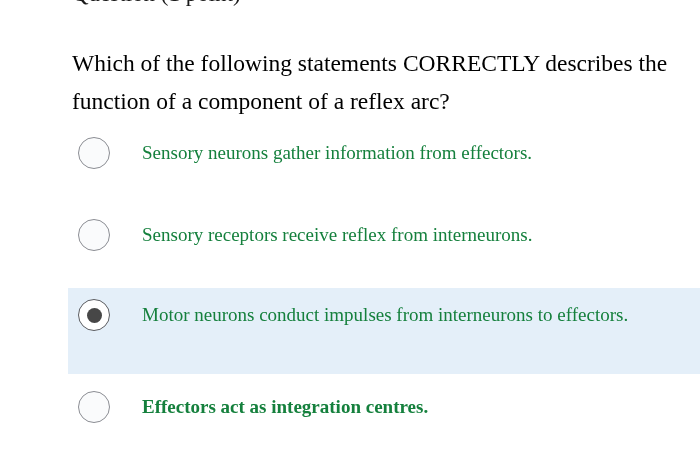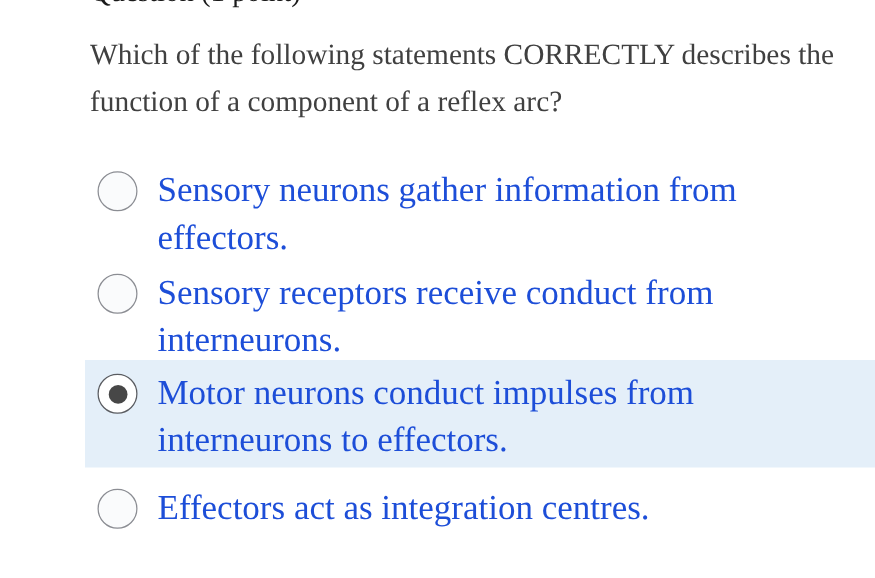--- a/index.html
+++ b/index.html
@@ -25,26 +25,26 @@
     height: 26px;
     overflow: hidden;
     font-size: 23px;
     line-height: 26px;
     white-space: nowrap;
     color: #1a1a1a;
   }
 
   .question-stem {
     position: absolute;
-    top: 25px;
+    top: 44px;
     left: 72px;
     width: 600px;
     font-size: 23.5px;
     line-height: 38px;
-    color: #404040;
+    color: #000000;
   }
 
   .options {
     position: absolute;
     top: 126px;
     left: 0;
     width: 700px;
   }
 
   .option-row {
@@ -98,35 +98,35 @@
     border-color: #5a5c61;
     background: #ffffff;
   }
 
   .radio.checked .dot {
     display: block;
   }
 
   .option-text {
     flex: 1 1 auto;
-    margin-left: 16px;
+    margin-left: 32px;
     margin-right: 40px;
-    font-size: 28px;
+    font-size: 19px;
     line-height: 38px;
-    color: #1d4ed8;
+    color: #15803d;
     position: relative;
     z-index: 2;
   }
 
   
   .option-row.row-0 { height: 82px; }
   .option-row.row-1 { height: 80px; }
   .option-row.row-2 { height: 86px; margin-left: 68px; margin-right: 40px; width: 664px; padding-left: 0; }
   .option-row.row-2 .radio { margin-left: 10px; }
-  .option-row.row-3 { height: 60px; margin-top: 6px; }
+  .option-row.row-3 { height: 60px; margin-top: 6px; font-weight: bold; }
 </style>
 </head>
 <body>
 
 <div class="clipped-top">Question (1 point)</div>
 
 <div class="question-stem">Which of the following statements CORRECTLY describes the function of a component of a reflex arc?</div>
 
 <div class="options">
 
@@ -136,21 +136,21 @@
       
     </span>
     <span class="option-text">Sensory neurons gather information from effectors.</span>
   </div>
 
   <div class="option-row row-1">
     <div class="option-hitbox"></div>
     <span class="radio">
       
     </span>
-    <span class="option-text">Sensory receptors receive conduct from interneurons.</span>
+    <span class="option-text">Sensory receptors receive reflex from interneurons.</span>
   </div>
 
   <div class="option-row row-2 selected">
     <div class="option-hitbox"></div>
     <span class="radio checked">
       <span class="dot"></span>
     </span>
     <span class="option-text">Motor neurons conduct impulses from interneurons to effectors.</span>
   </div>
 

